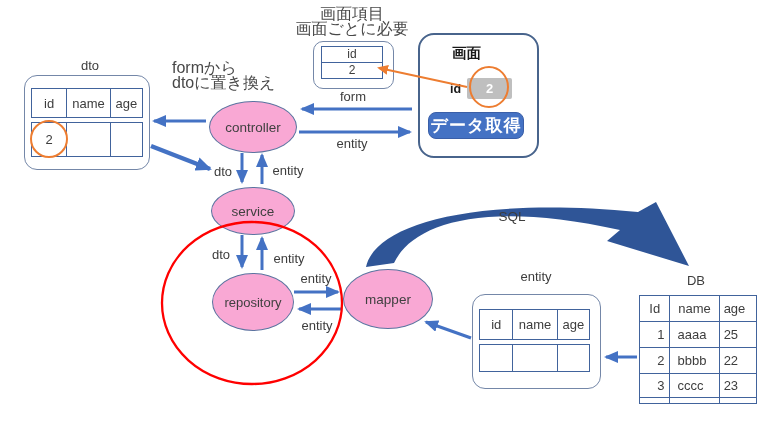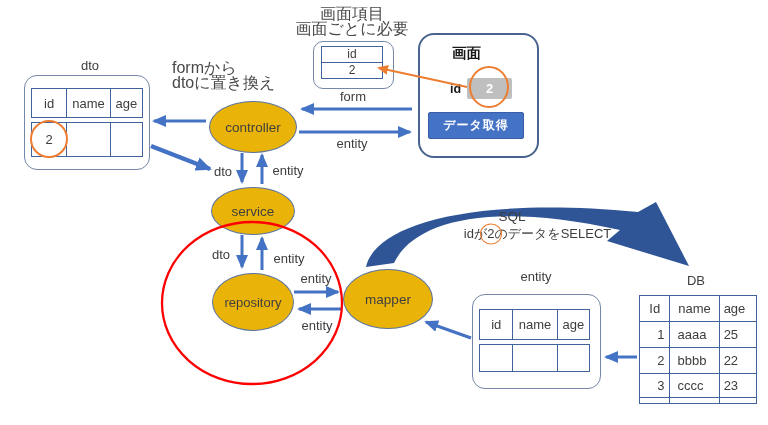--- a/index.html
+++ b/index.html
@@ -10,21 +10,21 @@
   }
   .layer { position:absolute; left:0; top:0; width:768px; height:425px; pointer-events:none; }
 
   .lbl { position:absolute; font-size:13px; text-align:center; white-space:nowrap; }
   .note { position:absolute; font-size:16px; line-height:15px; color:#484848; white-space:nowrap; }
 
   .rounded-box { position:absolute; border:1.5px solid #7487a8; border-radius:13px; background:#ffffff; }
 
   .ellipse {
     position:absolute; border:1.4px solid #5b74a0; border-radius:50%;
-    background:#eab308; display:flex; align-items:center; justify-content:center;
+    background:#f9a8d4; display:flex; align-items:center; justify-content:center;
     font-size:13.5px; color:#404040;
   }
 
   .split-table { position:absolute; display:grid; border:1.4px solid #41639c; background:#fff; box-sizing:border-box; }
   .split-table > div {
     display:flex; align-items:center; justify-content:center;
     font-size:13px; border-right:1.4px solid #41639c; overflow:hidden;
   }
   .split-table > div:last-child { border-right:none; }
 
@@ -35,22 +35,22 @@
 
   
   .screen-panel { position:absolute; border:2px solid #48648c; border-radius:16px; background:#fff; }
   .screen-title { position:absolute; font-size:14.5px; font-weight:bold; color:#1a1a1a;margin-left:16px; }
   .screen-id-label { position:absolute; font-size:12.5px; font-weight:bold; color:#1a1a1a; }
   .screen-id-field {
     position:absolute; background:#bfbfbf; border-radius:2px;
     color:#ffffff; font-weight:bold; font-size:13px; text-align:center;
   }
   .screen-button {
-    position:absolute; background:#4472c4; border:1.5px solid #3a5fa8; border-radius:2px;
-    color:#ffffff; font-weight:bold; font-size:12px; display:flex; align-items:center; justify-content:center;
+    position:absolute; background:#4472c4; border:1.5px solid #3a5fa8; border-radius:8px;
+    color:#ffffff; font-weight:bold; font-size:17px; display:flex; align-items:center; justify-content:center;
     cursor:pointer; letter-spacing:1px;font-family:Liberation Mono, monospace;
   }
 
   
   .db-table { position:absolute; border:1.4px solid #41639c; background:#fff; box-sizing:border-box; }
   .db-row { display:grid; grid-template-columns:31fr 50fr 37fr; border-bottom:1.4px solid #41639c; }
   .db-row:last-child { border-bottom:none; }
   .db-row > div { font-size:13px; border-right:1.4px solid #41639c; overflow:hidden; display:flex; align-items:center; }
   .db-row > div:last-child { border-right:none; }
   .db-h { height:25px; }
@@ -121,23 +121,20 @@
 
   <div class="lbl" style="left:328px; top:136px; width:48px;">entity</div>
   <div class="lbl" style="left:205px; top:164px; width:36px;">dto</div>
   <div class="lbl" style="left:264px; top:163px; width:48px;">entity</div>
   <div class="lbl" style="left:203px; top:247px; width:36px;">dto</div>
   <div class="lbl" style="left:265px; top:251px; width:48px;">entity</div>
   <div class="lbl" style="left:293px; top:271px; width:46px;">entity</div>
   <div class="lbl" style="left:294px; top:318px; width:46px;">entity</div>
 
   <div class="sql-line" style="left:482px; top:209px; width:60px; font-size:13.5px;">SQL</div>
-  <div class="sql-line" style="left:445px; top:225px; width:185px;">
-    <span>idが</span><span class="circled">2</span><span>のデータをSELECT</span>
-  </div>
 
   <div class="lbl" style="left:505px; top:269px; width:62px;">entity</div>
   <div class="rounded-box" style="left:472px; top:294px; width:127px; height:93px;"></div>
   <div class="split-table" style="left:479px; top:309px; width:111px; height:31px; grid-template-columns:34fr 45fr 32fr;">
     <div>id</div>
     <div>name</div>
     <div>age</div>
   </div>
   <div class="split-table" style="left:479px; top:344px; width:111px; height:28px; grid-template-columns:34fr 45fr 32fr;">
     <div></div>

